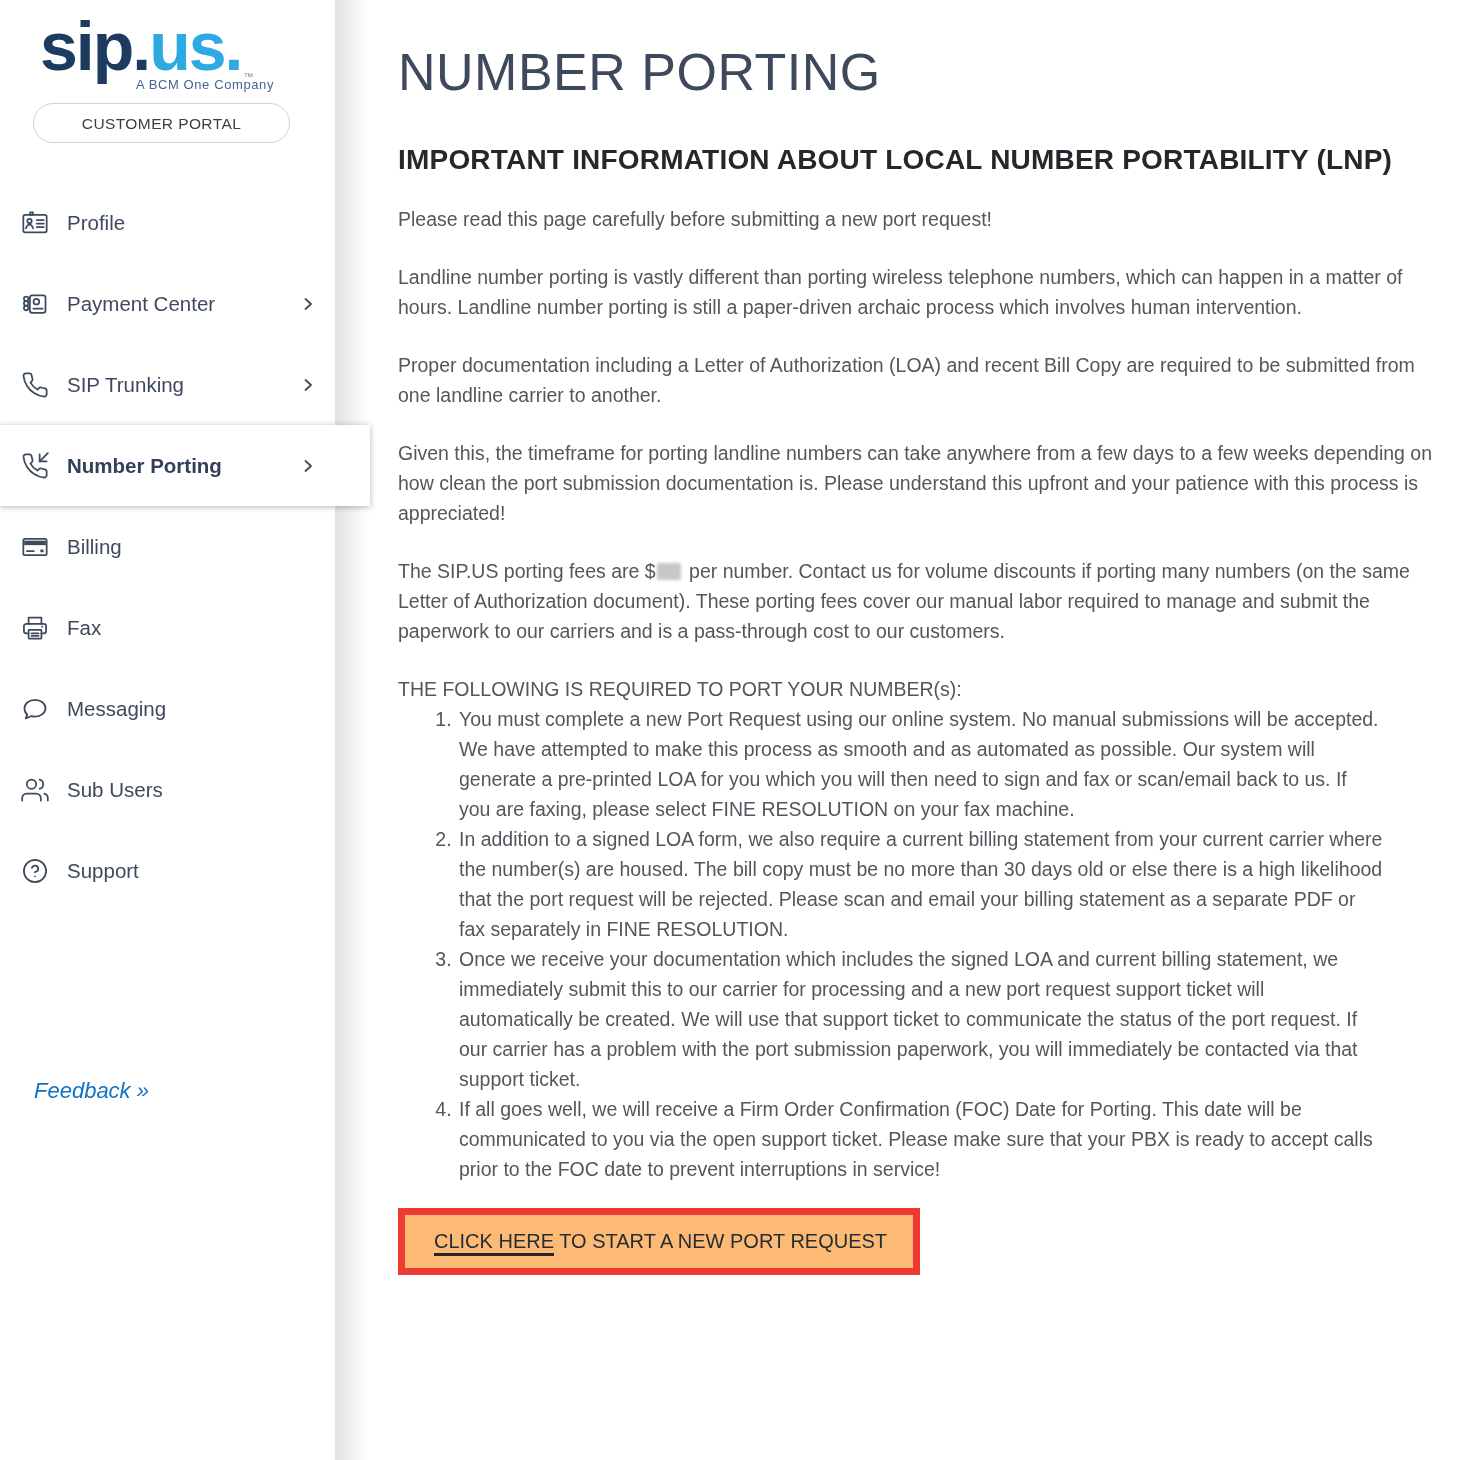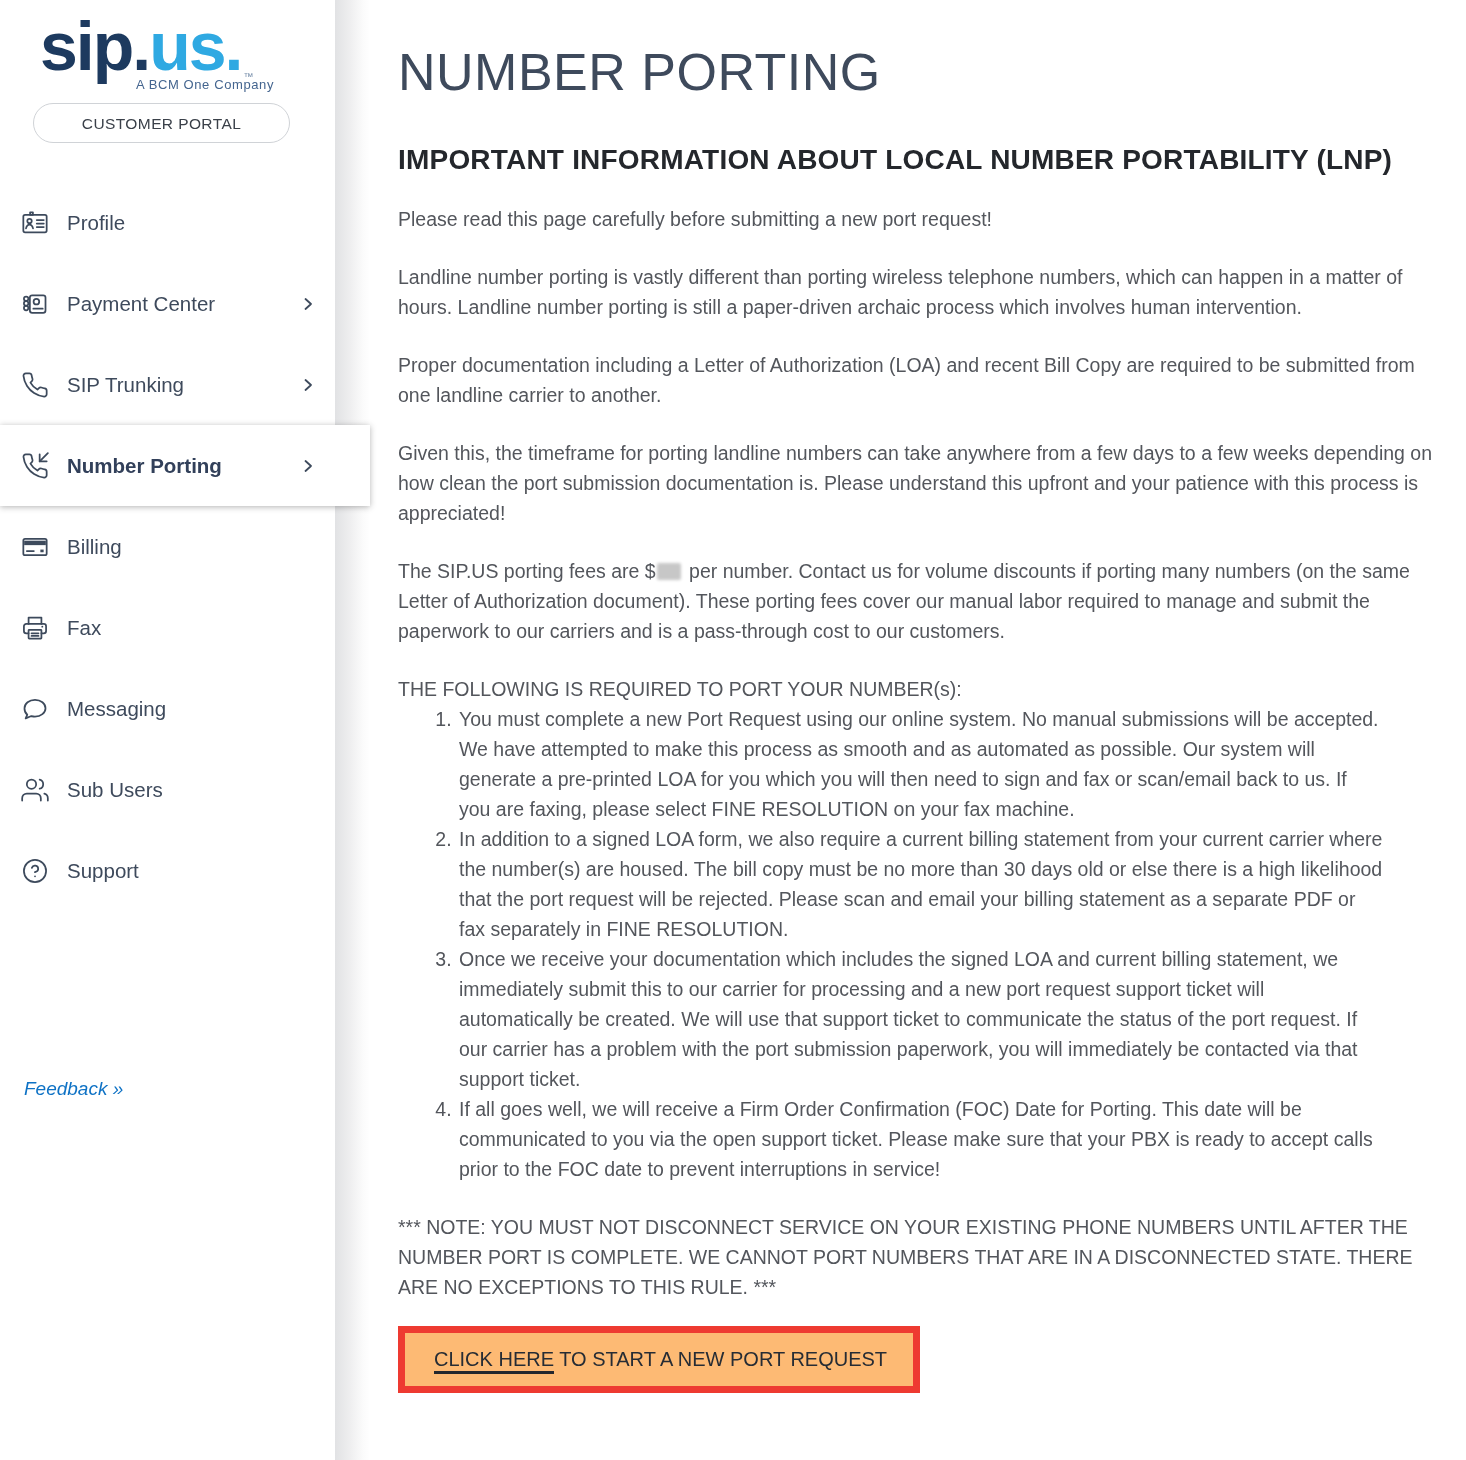--- a/index.html
+++ b/index.html
@@ -32,21 +32,21 @@
 
   .menu { position:absolute; top:182px; left:0; width:335px; }
   .item { display:flex; align-items:center; height:81px; padding:0 18px 0 20px; text-decoration:none; cursor:pointer; }
   .ic   { width:30px; display:flex; justify-content:center; align-items:center; flex:none; }
   .lbl  { margin-left:17px; font-size:20.5px; color:#3e4a5c; white-space:nowrap; }
   .chev { margin-left:auto; display:flex; align-items:center; }
   .item.active { position:relative; width:370px; padding-right:53px; background:#fff; z-index:6;
                  box-shadow:0 1px 6px rgba(40,40,40,0.35); }
   .item.active .lbl { font-weight:bold; color:#32405a; }
 
-  .feedback { position:absolute; top:1078px; left:24px; font-style:italic; font-size:19px;
+  .feedback { position:absolute; top:1078px; left:34px; font-style:italic; font-size:22px;
               color:#0e72c5; text-decoration:none; cursor:pointer; }
 
   
   .content { position:absolute; left:370px; top:0; width:1096px; height:100%; padding:20px 30px 0 28px; background:#fff; }
   h1 { margin:22px 0 0; font-size:52px; font-weight:400; letter-spacing:0.5px; color:#3e4a5c; }
   h2 { margin:42px 0 0; font-size:28px; font-weight:700; letter-spacing:0.2px; color:#24272c; max-width:1040px; }
   .content p, .content ol { font-size:19.5px; line-height:30px; color:#53565c; }
   .content p { margin:28px 0 0; max-width:1040px; }
   .content ol { margin:0; padding:0 0 0 59px; max-width:985px; }
   .content li { padding-left:2px; }
@@ -222,16 +222,15 @@
 
   <p>THE FOLLOWING IS REQUIRED TO PORT YOUR NUMBER(s):</p>
 
   <ol>
     <li>You must complete a new Port Request using our online system. No manual submissions will be accepted. We have attempted to make this process as smooth and as automated as possible. Our system will generate a pre-printed LOA for you which you will then need to sign and fax or scan/email back to us. If you are faxing, please select FINE RESOLUTION on your fax machine.</li>
     <li>In addition to a signed LOA form, we also require a current billing statement from your current carrier where the number(s) are housed. The bill copy must be no more than 30 days old or else there is a high likelihood that the port request will be rejected. Please scan and email your billing statement as a separate PDF or fax separately in FINE RESOLUTION.</li>
     <li>Once we receive your documentation which includes the signed LOA and current billing statement, we immediately submit this to our carrier for processing and a new port request support ticket will automatically be created. We will use that support ticket to communicate the status of the port request. If our carrier has a problem with the port submission paperwork, you will immediately be contacted via that support ticket.</li>
     <li>If all goes well, we will receive a Firm Order Confirmation (FOC) Date for Porting. This date will be communicated to you via the open support ticket. Please make sure that your PBX is ready to accept calls prior to the FOC date to prevent interruptions in service!</li>
   </ol>
 
-  <p>*** NOTE: YOU MUST NOT DISCONNECT SERVICE ON YOUR EXISTING PHONE NUMBERS UNTIL AFTER THE NUMBER PORT IS COMPLETE. WE CANNOT PORT NUMBERS THAT ARE IN A DISCONNECTED STATE. THERE ARE NO EXCEPTIONS TO THIS RULE. ***</p>
 
   <div class="cta"><a class="cta-link">CLICK HERE</a><span class="cta-rest"> TO START A NEW PORT REQUEST</span></div>
 </main>
 
 </body></html>

